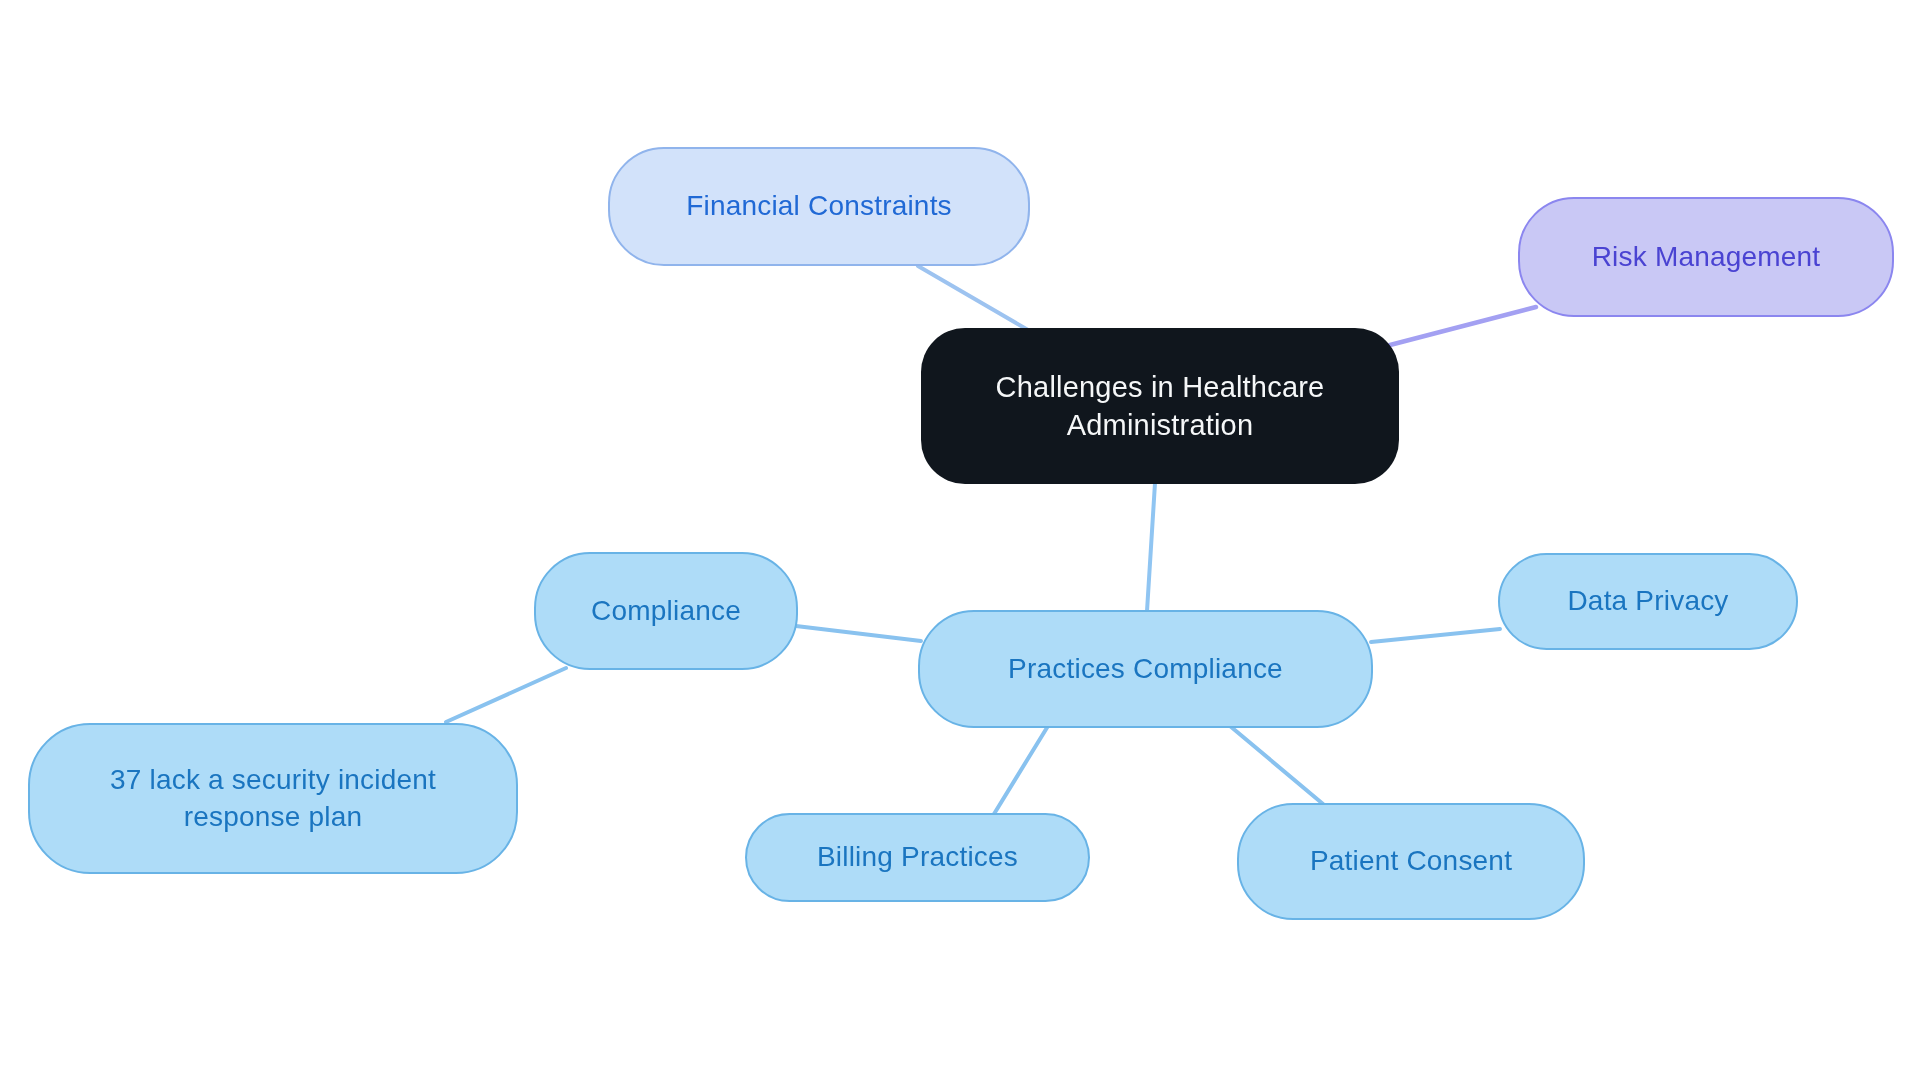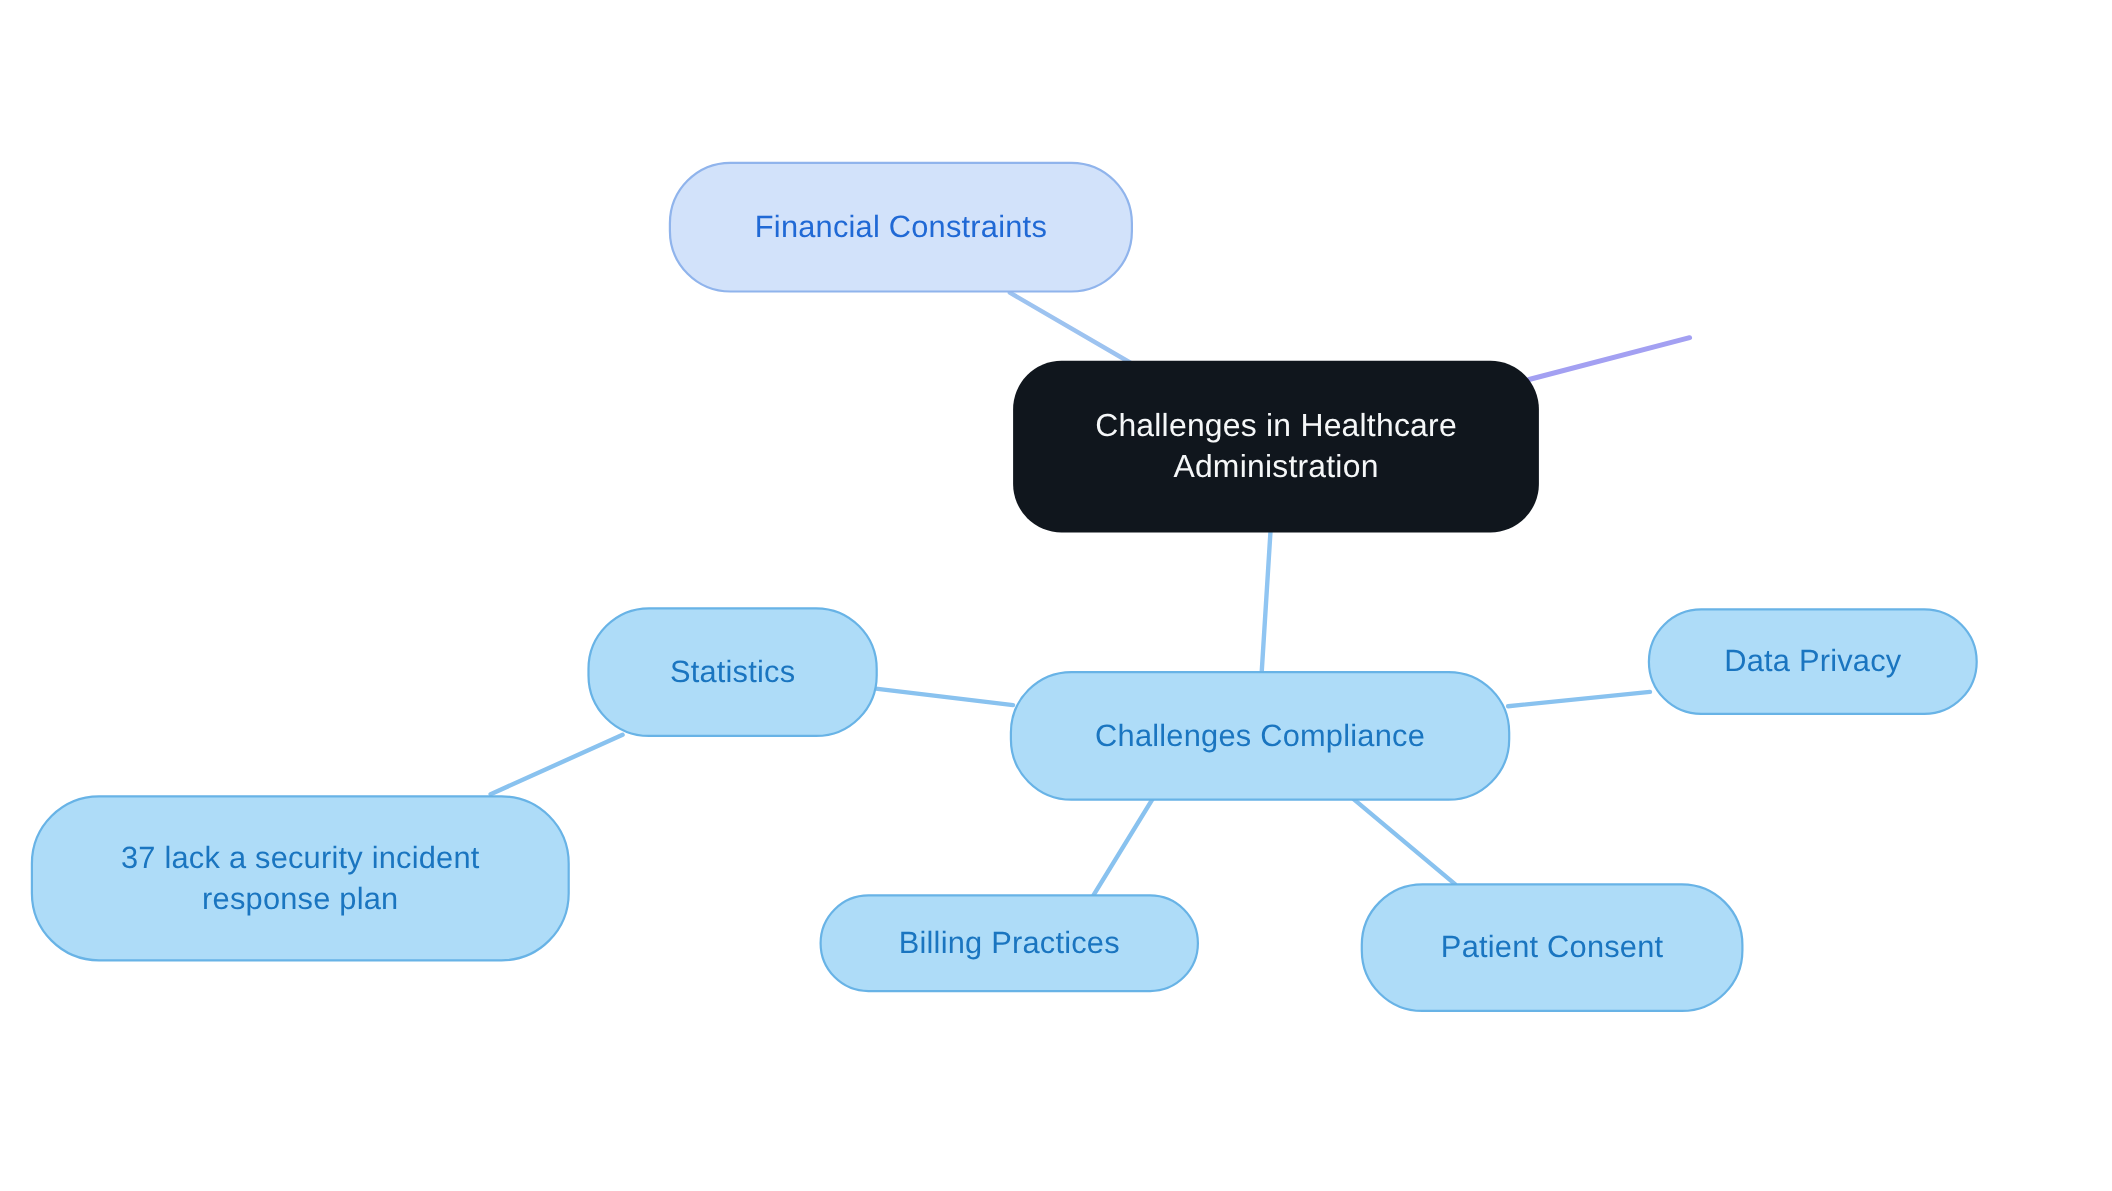--- a/index.html
+++ b/index.html
@@ -62,27 +62,30 @@
     </svg>
 
   <div class="node" style="left: 921px; top: 328px; width: 478px; height: 156px; border-radius: 44px; background: rgb(16, 22, 29); border-color: rgb(16, 22, 29); color: rgb(245, 247, 248); font-size: 29px;">
     <span class="label">Challenges in Healthcare Administration</span>
   </div>
 
   <div class="node bordered" style="left: 608px; top: 147px; width: 422px; height: 119px; border-radius: 56px; background: rgb(210, 226, 250); border-color: rgb(144, 180, 236); color: rgb(32, 105, 213); font-size: 28px;">
     <span class="label">Financial Constraints</span>
   </div>
 
+  <div class="node bordered" style="left: 1518px; top: 197px; width: 376px; height: 120px; border-radius: 56px; background: rgb(201, 200, 245); border-color: rgb(139, 134, 239); color: rgb(74, 67, 210); font-size: 28px;">
+    <span class="label">Risk Management</span>
+  </div>
 
   <div class="node bordered" style="left: 918px; top: 610px; width: 455px; height: 118px; border-radius: 56px; background: rgb(174, 220, 248); border-color: rgb(104, 179, 230); color: rgb(26, 117, 192); font-size: 28px;">
-    <span class="label">Challenges Compliance</span>
+    <span class="label">Practices Compliance</span>
   </div>
 
   <div class="node bordered" style="left: 534px; top: 552px; width: 264px; height: 118px; border-radius: 56px; background: rgb(174, 220, 248); border-color: rgb(104, 179, 230); color: rgb(26, 117, 192); font-size: 28px;">
-    <span class="label">Statistics</span>
+    <span class="label">Compliance</span>
   </div>
 
   <div class="node bordered" style="left: 1498px; top: 553px; width: 300px; height: 97px; border-radius: 56px; background: rgb(174, 220, 248); border-color: rgb(104, 179, 230); color: rgb(26, 117, 192); font-size: 28px;">
     <span class="label">Data Privacy</span>
   </div>
 
   <div class="node bordered" style="left: 28px; top: 723px; width: 490px; height: 151px; border-radius: 62px; background: rgb(174, 220, 248); border-color: rgb(104, 179, 230); color: rgb(26, 117, 192); font-size: 28px;">
     <span class="label">37 lack a security incident response plan</span>
   </div>
 

